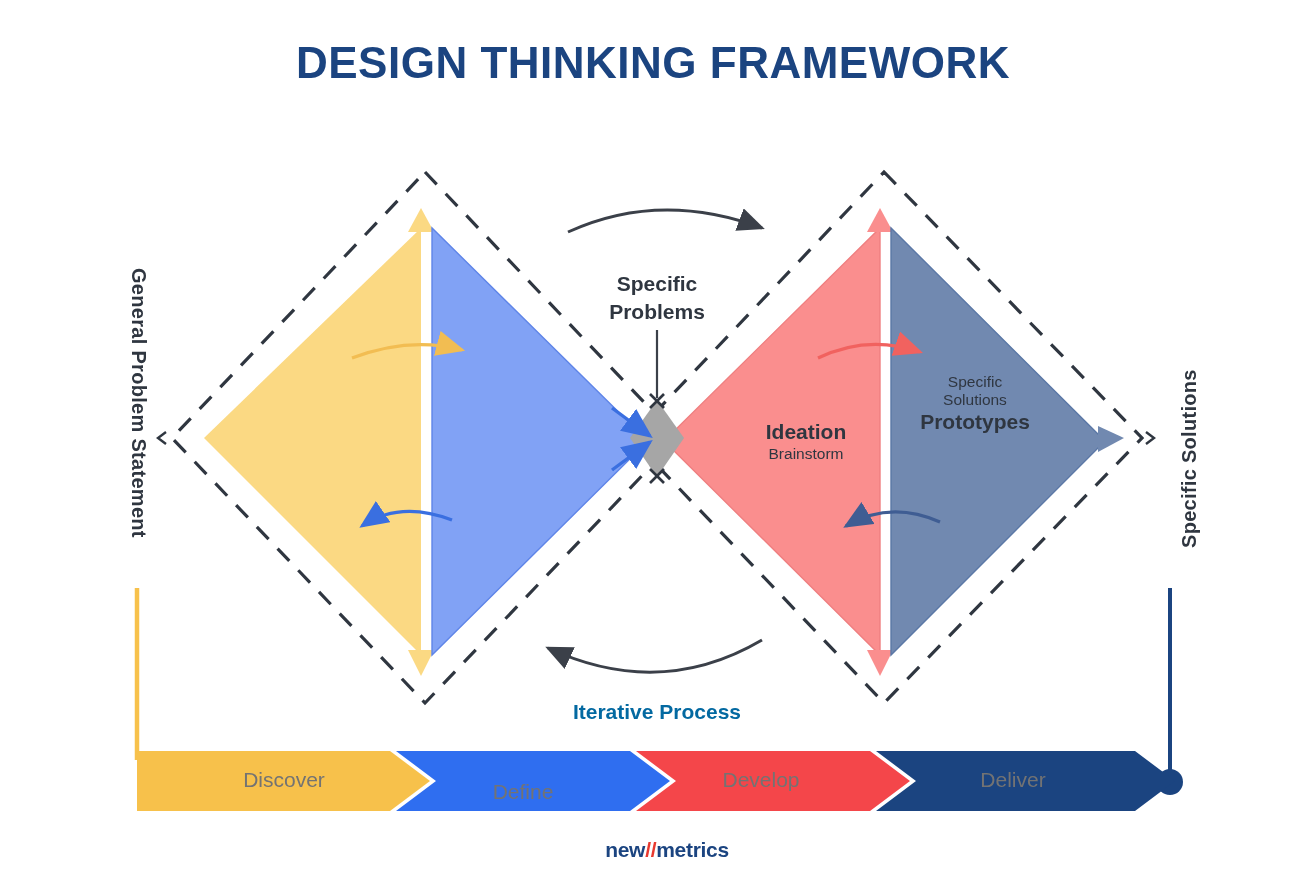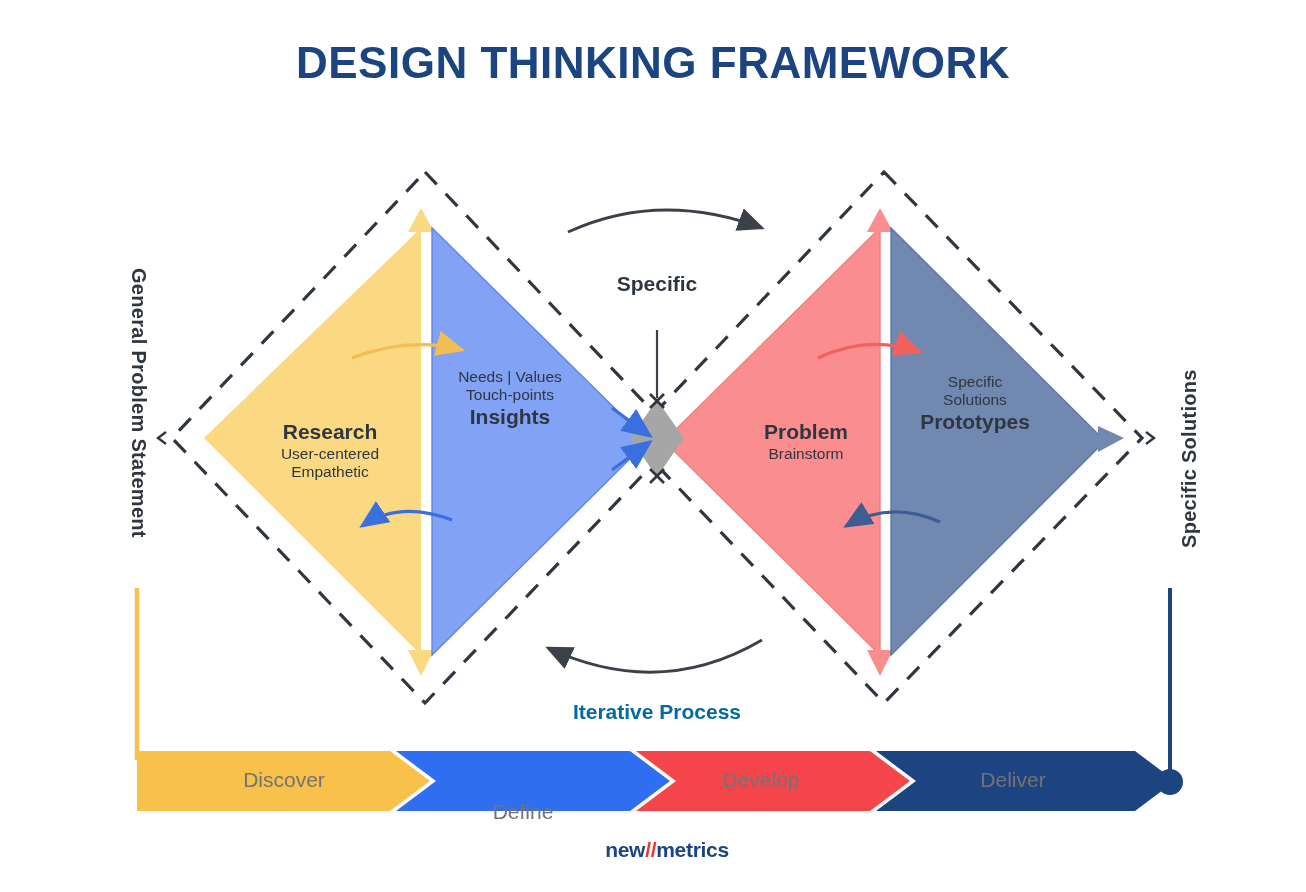--- a/index.html
+++ b/index.html
@@ -137,51 +137,42 @@
       <path d="M 396,751 L 630,751 L 670,781 L 630,811 L 396,811 L 436,781 Z" fill="#2f6ef0"></path>
       <path d="M 636,751 L 870,751 L 910,781 L 870,811 L 636,811 L 676,781 Z" fill="#f4464a"></path>
       <path d="M 876,751 L 1135,751 L 1175,781 L 1135,811 L 876,811 L 916,781 Z" fill="#1b4480"></path>
     </g>
   </svg>
 
   <div class="lbl side-label" style="left:150px;top:268px;transform:rotate(90deg);">General Problem Statement</div>
 
   <div class="lbl side-label" style="left:1178px;top:548px;transform:rotate(-90deg);">Specific Solutions</div>
 
-  <div class="quad-text" style="left:250px;top:420px;width:160px;">
-    <div class="quad-big">Research</div>
-    <div class="quad-small">User-centered</div>
-    <div class="quad-small">Empathetic</div>
-  </div>
 
-  <div class="quad-text" style="left:430px;top:368px;width:160px;">
-    <div class="quad-small">Needs | Values</div>
-    <div class="quad-small">Touch-points</div>
-    <div class="quad-big">Insights</div>
-  </div>
 
   <div class="quad-text" style="left:726px;top:420px;width:160px;">
-    <div class="quad-big">Problem</div>
+    <div class="quad-big">Ideation</div>
     <div class="quad-small">Brainstorm</div>
   </div>
 
   <div class="quad-text" style="left:895px;top:373px;width:160px;">
     <div class="quad-small">Specific</div>
     <div class="quad-small">Solutions</div>
     <div class="quad-big">Prototypes</div>
   </div>
 
   <div class="center-text" style="left:557px;top:270px;width:200px;">
     <div>Specific</div>
+    <div>Problems</div>
   </div>
 
   <div class="iter-text" style="left:537px;top:700px;width:240px;">Iterative Process</div>
 
   <div class="phase-label" style="left:204px;top:768px;width:160px;">Discover</div>
-  <div class="phase-label" style="left:443px;top:800px;width:160px;">Define</div>
+  <div class="phase-label" style="left:443px;top:780px;width:160px;">Define</div>
   <div class="phase-label" style="left:681px;top:768px;width:160px;">Develop</div>
   <div class="phase-label" style="left:933px;top:768px;width:160px;">Deliver</div>
 
   <div class="logo" style="top:838px;">
     <span>new</span><span class="slash">//</span><span>metrics</span>
   </div>
 
 </div>
 
 </body></html>

